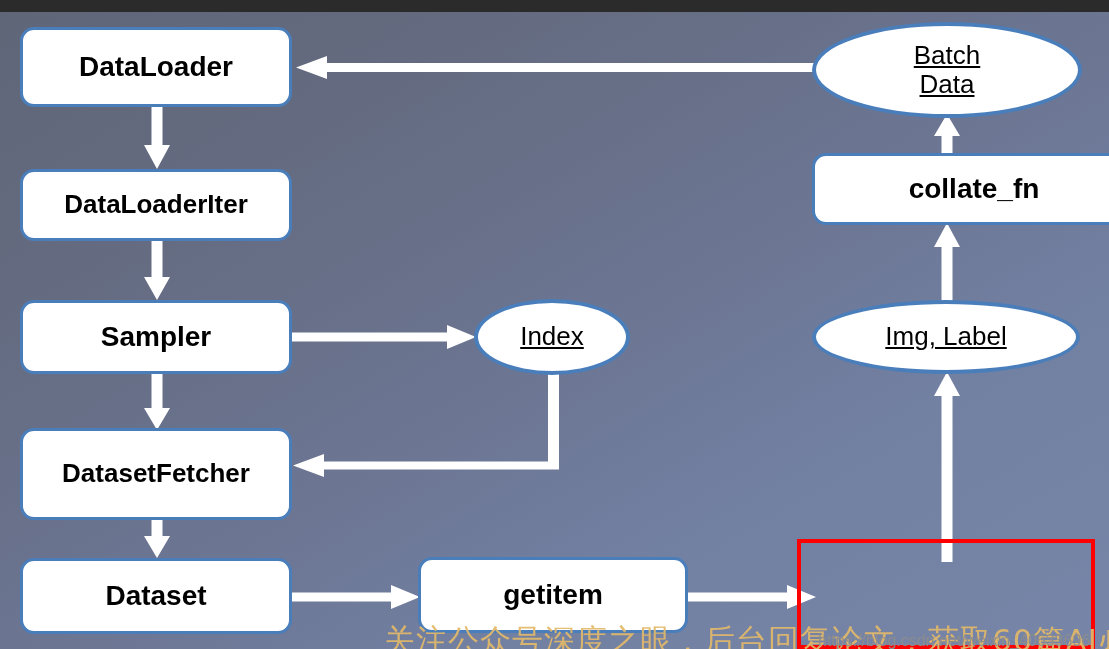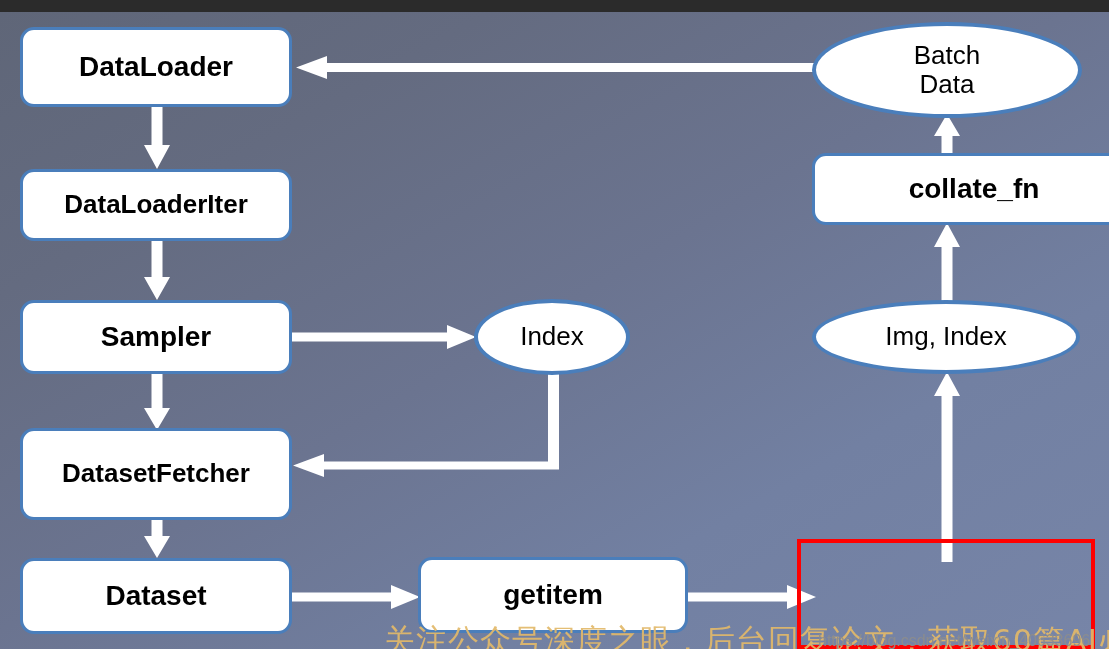--- a/index.html
+++ b/index.html
@@ -30,20 +30,21 @@
     z-index: 3;
   }
   .node.box {
     border-radius: 14px;
     font-weight: bold;
   }
   .node.ellipse {
     border-radius: 50%;
     font-weight: normal;
     border-width: 4px;
+    text-decoration: underline;
   }
   .node .label {
     line-height: 1.12;
     padding: 0 6px;
     white-space: pre-line;
   }
   
   .edge {
     position: absolute;
     z-index: 2;
@@ -180,21 +181,21 @@
   <div class="node ellipse" style="left:474px; top:287px; width:156px; height:76px; font-size:26px;">
     <span class="label">Index</span>
   </div>
 
   <div class="node box" style="left:418px; top:545px; width:270px; height:76px; font-size:28px;">
     <span class="label">getitem</span>
   </div>
 
 
   <div class="node ellipse" style="left:812px; top:288px; width:268px; height:74px; font-size:26px;">
-    <span class="label">Img, Index</span>
+    <span class="label">Img, Label</span>
   </div>
 
   <div class="node box" style="left:812px; top:141px; width:324px; height:72px; font-size:28px;">
     <span class="label">collate_fn</span>
   </div>
 
   <div class="node ellipse" style="left:812px; top:10px; width:270px; height:96px; font-size:26px;">
     <span class="label">Batch
 Data</span>
   </div>

